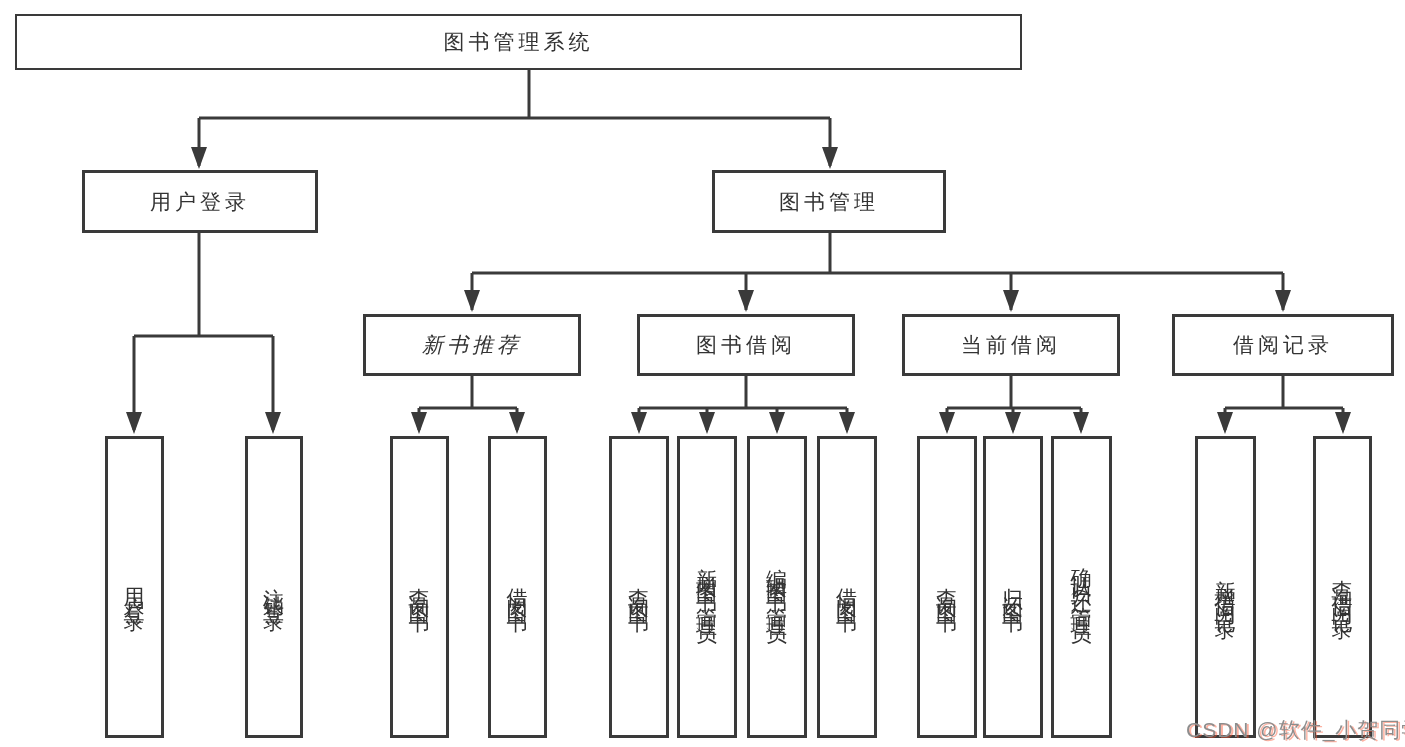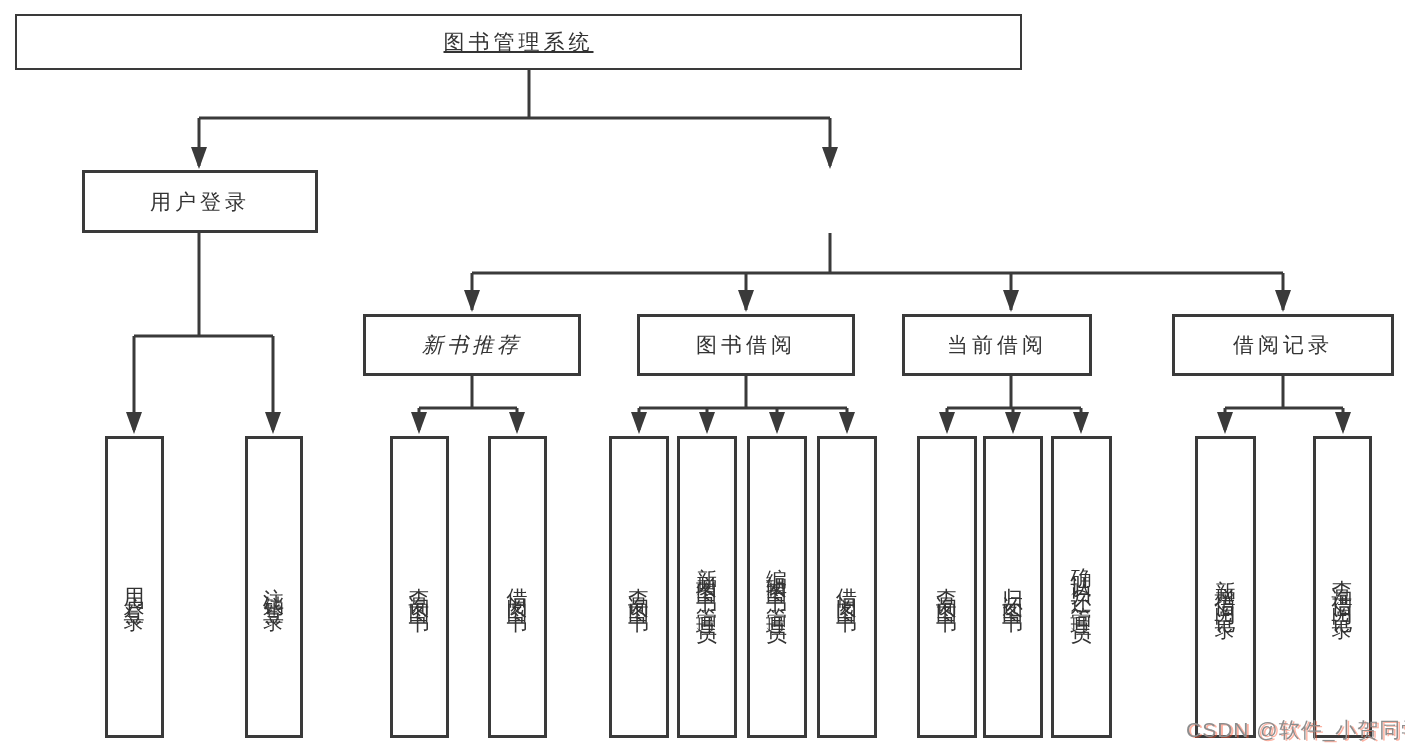--- a/index.html
+++ b/index.html
@@ -105,27 +105,28 @@
     <use href="#ah" x="707" y="434"></use>
     <use href="#ah" x="777" y="434"></use>
     <use href="#ah" x="847" y="434"></use>
     <use href="#ah" x="947" y="434"></use>
     <use href="#ah" x="1013" y="434"></use>
     <use href="#ah" x="1081" y="434"></use>
     <use href="#ah" x="1225" y="434"></use>
     <use href="#ah" x="1343" y="434"></use>
   </svg>
 
-  <div class="node root" style="left:15px;top:14px;width:1007px;height:56px;text-decoration:underline;">图书管理系统</div>
+  <div class="node root" style="left:15px;top:14px;width:1007px;height:56px;">图书管理系统</div>
 
   <div class="node" style="left:82px;top:170px;width:236px;height:63px;">用户登录</div>
+  <div class="node" style="left:712px;top:170px;width:234px;height:63px;">图书管理</div>
 
   <div class="node" style="left:363px;top:314px;width:218px;height:62px;font-style:italic;">新书推荐</div>
   <div class="node" style="left:637px;top:314px;width:218px;height:62px;font-family:Liberation Serif, serif;">图书借阅</div>
-  <div class="node" style="left:902px;top:314px;width:190px;height:62px;">当前借阅</div>
+  <div class="node" style="left:902px;top:314px;width:218px;height:62px;">当前借阅</div>
   <div class="node" style="left:1172px;top:314px;width:222px;height:62px;">借阅记录</div>
 
   <div class="node leaf" style="left:105px;top:436px;width:59px;height:302px;">用户登录</div>
   <div class="node leaf" style="left:245px;top:436px;width:58px;height:302px;">注销登录</div>
 
   <div class="node leaf" style="left:390px;top:436px;width:59px;height:302px;">查询图书</div>
   <div class="node leaf" style="left:488px;top:436px;width:59px;height:302px;">借阅图书</div>
 
   <div class="node leaf" style="left:609px;top:436px;width:60px;height:302px;">查询图书</div>
   <div class="node leaf" style="left:677px;top:436px;width:60px;height:302px;">新增图书（管理员）</div>

